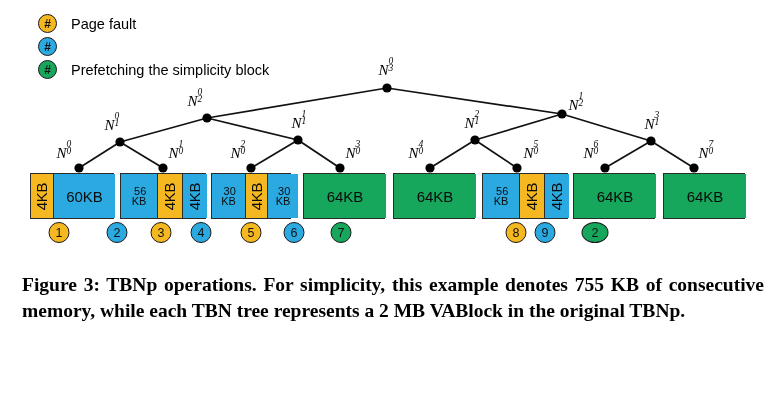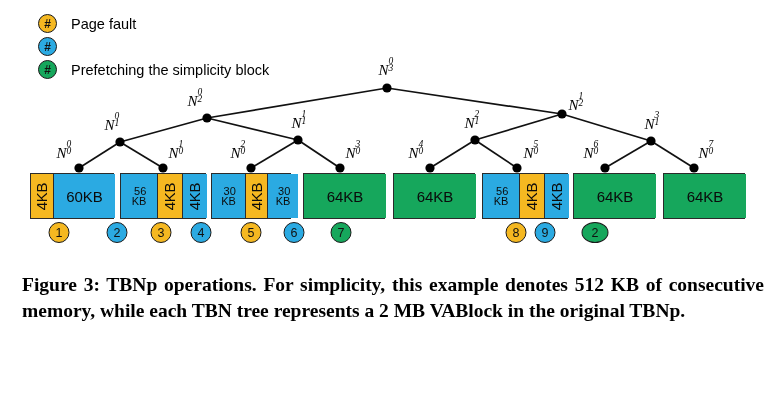--- a/index.html
+++ b/index.html
@@ -233,13 +233,13 @@
     <div class="mark" style="left: 161px; background: rgb(245, 184, 33);">3</div>
     <div class="mark" style="left: 201px; background: rgb(43, 170, 226);">4</div>
     <div class="mark" style="left: 251px; background: rgb(245, 184, 33);">5</div>
     <div class="mark" style="left: 294px; background: rgb(43, 170, 226);">6</div>
     <div class="mark" style="left: 341px; background: rgb(22, 167, 92);">7</div>
     <div class="mark" style="left: 516px; background: rgb(245, 184, 33);">8</div>
     <div class="mark" style="left: 545px; background: rgb(43, 170, 226);">9</div>
     <div class="mark wide" style="left: 595px; background: rgb(22, 167, 92);">2</div>
   </div>
 
-<div id="caption">Figure 3: TBNp operations. For simplicity, this example denotes 512 KB of consecutive memory, while each TBN tree represents a 2 MB VABlock in the original TBNp.</div>
+<div id="caption">Figure 3: TBNp operations. For simplicity, this example denotes 755 KB of consecutive memory, while each TBN tree represents a 2 MB VABlock in the original TBNp.</div>
 
 </body></html>

